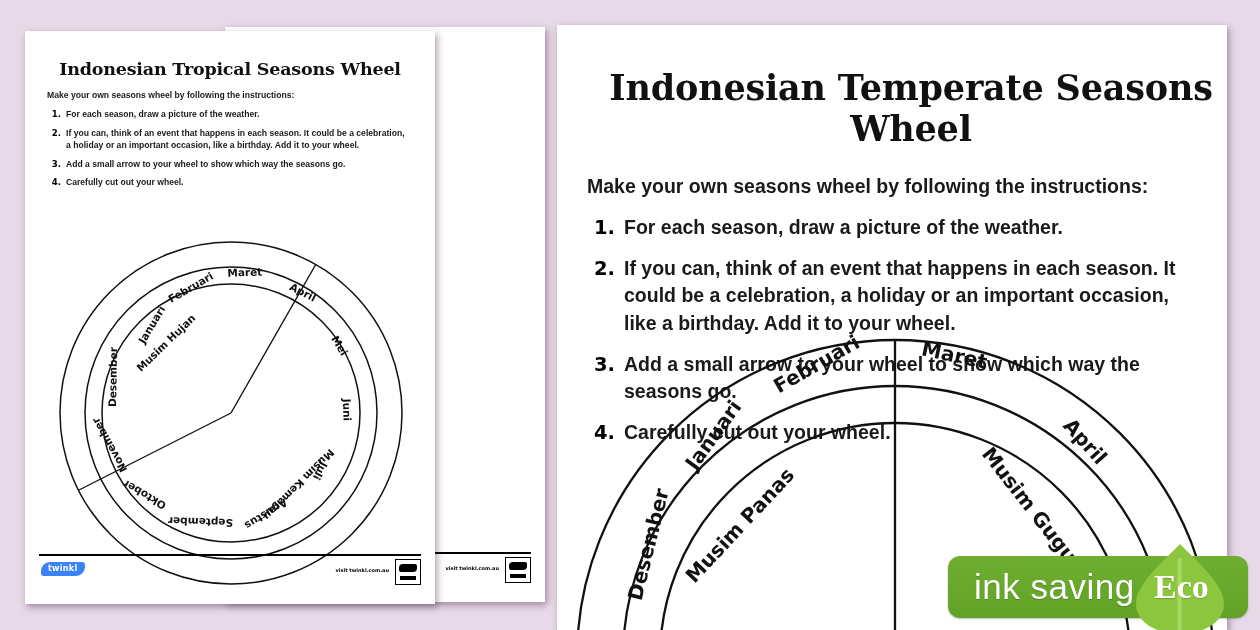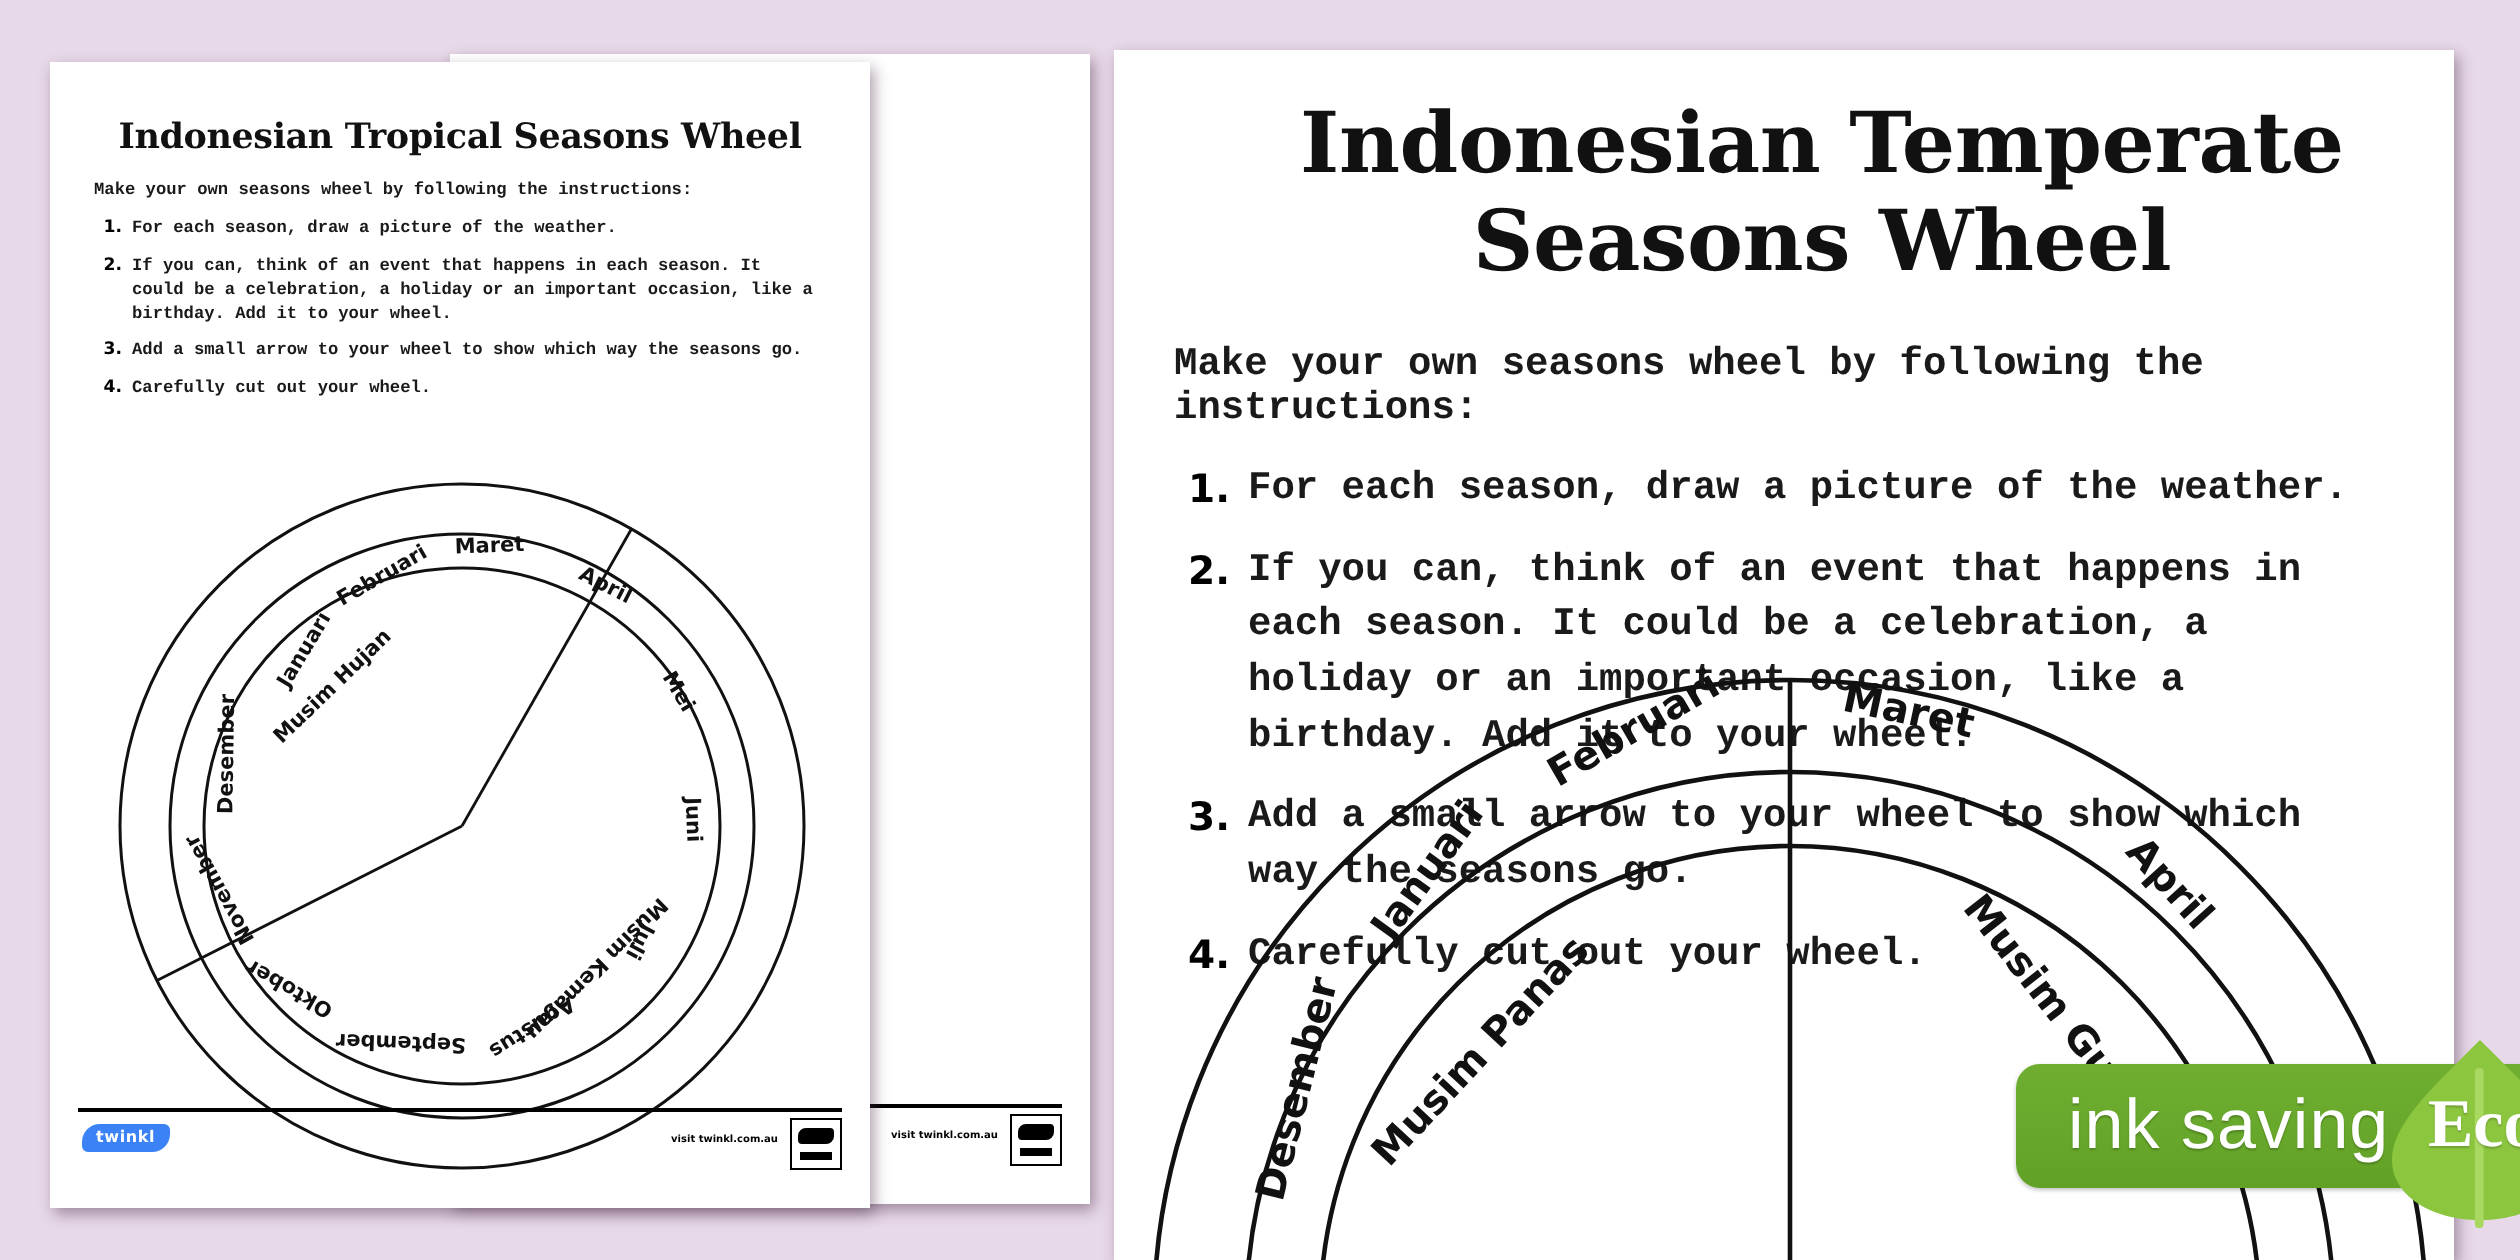--- a/index.html
+++ b/index.html
@@ -31,21 +31,21 @@
 
   
   .doc-title{
     font-family:"DejaVu Serif", serif;
     font-weight:700;
     color:#111;
     text-align:center;
     letter-spacing:-.2px;
   }
   .intro,.step-text{
-    font-family:Liberation Mono, monospace;
+    font-family:Liberation Sans, sans-serif;
     font-weight:700;
     color:#1a1a1a;
   }
   ol.steps{margin:0;padding:0;list-style:none;}
   ol.steps li{display:flex;}
   .step-num{flex:0 0 auto;font-weight:700;text-align:right;}
   .step-text{flex:1 1 auto;}
 
   
   .s-small .doc-title{font-size:17.5px;margin:28px 0 0 0;}
@@ -54,21 +54,21 @@
   .s-small ol.steps li{margin-bottom:7px;font-size:8.6px;line-height:1.38;}
   .s-small .step-num{width:14px;margin-right:5px;}
 
   
   .s-back .doc-title{font-size:17.5px;margin:16px 0 0 0;text-align:center;}
   .s-back ol.steps{margin:9px 0 0 22px;width:290px;}
   .s-back ol.steps li{margin-bottom:7px;font-size:8.6px;line-height:1.38;}
   .s-back .step-num{width:14px;margin-right:5px;}
 
   
-  .s-big .doc-title{font-size:42px;margin:22px 0 0 0;padding-left:38px;}
+  .s-big .doc-title{font-size:35px;margin:42px 0 0 0;padding-left:38px;}
   .s-big .intro{font-size:19.5px;margin:26px 0 0 30px;}
   .s-big ol.steps{margin:16px 0 0 36px;width:600px;}
   .s-big ol.steps li{margin-bottom:13px;font-size:19.5px;line-height:1.42;}
   .s-big .step-num{width:22px;margin-right:9px;}
 
   
   .footer{
     position:absolute;left:0;right:0;bottom:0;height:56px;
   }
   .footer .rule{
@@ -102,21 +102,21 @@
   
   .wheel-wrap{position:absolute;}
   .wheel-wrap svg{display:block;overflow:visible;}
   .wlabel{
     font-family:"DejaVu Sans", sans-serif;
     font-weight:700;fill:#111;
   }
 
   
   .eco-badge{
-    position:absolute;right:0px;bottom:36px;width:252px;height:62px;margin-left:23px;
+    position:absolute;right:0px;bottom:12px;width:312px;height:62px;margin-left:23px;
   }
   .eco-pill{
     position:absolute;left:0;top:0;width:300px;height:62px;
     background:linear-gradient(#6fae31,#61a226);
     border-radius:12px;
     box-shadow:0 1px 2px rgba(0,0,0,.25);
   }
   .eco-pill-text{
     position:absolute;left:26px;top:11px;
     font-family:"Liberation Sans", sans-serif;

